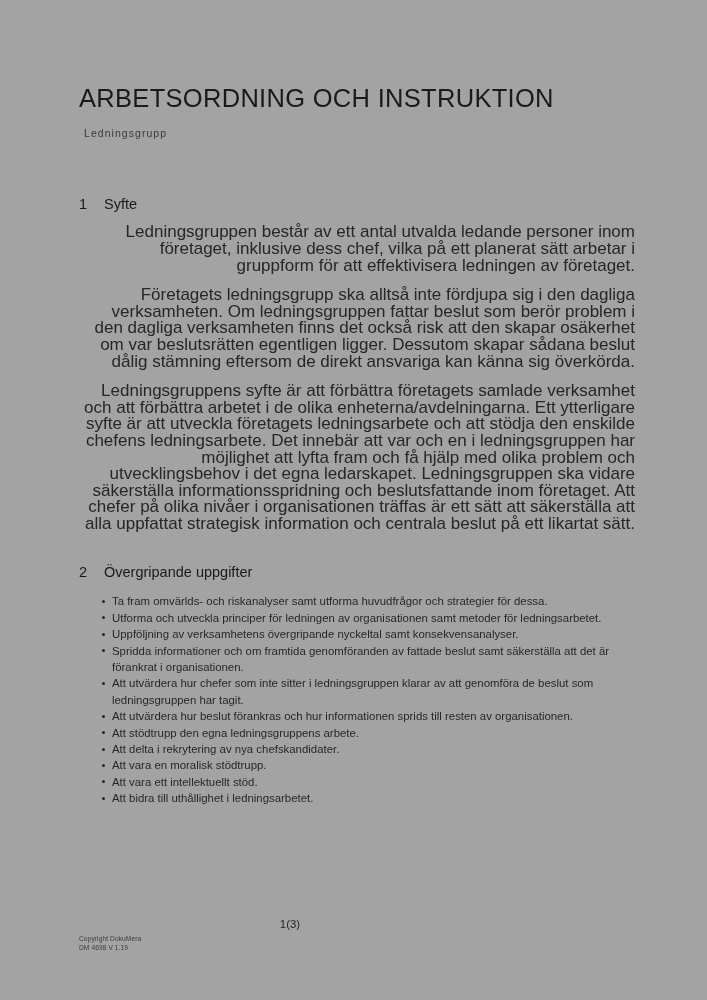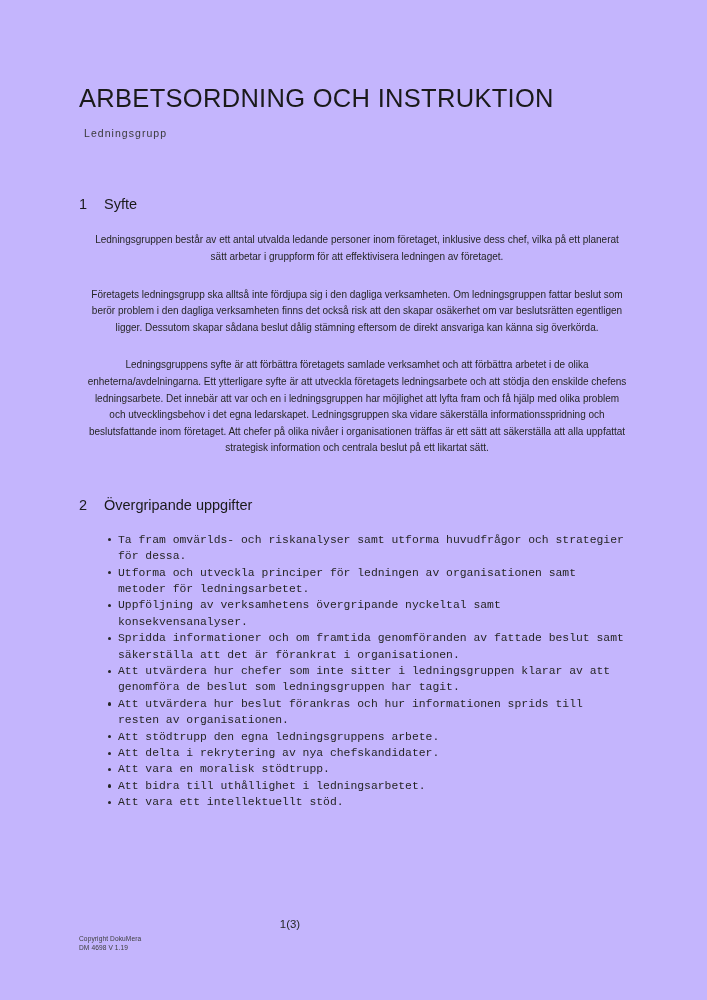--- a/index.html
+++ b/index.html
@@ -9,21 +9,21 @@
   }
   body {
     font-family: "Liberation Sans", sans-serif;
     color: #1a1a1a;
     -webkit-font-smoothing: antialiased;
   }
   .page {
     position: relative;
     width: 707px;
     height: 1000px;
-    background: #c4b5fd;
+    background: #a3a3a3;
     overflow: hidden;
     box-sizing: border-box;
   }
   .content {
     position: absolute;
     left: 79px;
     top: 0;
     width: 556px;
   }
 
@@ -67,35 +67,34 @@
     display: inline-block;
     width: 25px;
     flex: 0 0 25px;
   }
   .section-heading .ttl {
     display: inline-block;
   }
 
   
   .para {
-    margin: 8px;
+    margin: 0;
     padding-top: 13px;
-    font-size: 10px;
+    font-size: 17px;
     line-height: 16.6px;
     color: #262626;
-    text-align: center;
+    text-align: right;
   }
   .para.first { padding-top: 11px; }
 
   
   .bullets {
     list-style: none;
-    margin: 8px;
+    margin: 2px;
     padding: 9px 0 0 0;
-    font-family: Liberation Mono, monospace;
   }
   .bullets li {
     position: relative;
     padding-left: 31px;
     margin: 0;
     font-size: 11.4px;
     line-height: 16.4px;
     color: #262626;
   }
   .bullets li::before {
@@ -161,22 +160,22 @@
       <ul class="bullets">
         <li>Ta fram omvärlds- och riskanalyser samt utforma huvudfrågor och strategier för dessa.</li>
         <li>Utforma och utveckla principer för ledningen av organisationen samt metoder för ledningsarbetet.</li>
         <li>Uppföljning av verksamhetens övergripande nyckeltal samt konsekvensanalyser.</li>
         <li>Spridda informationer och om framtida genomföranden av fattade beslut samt säkerställa att det är förankrat i organisationen.</li>
         <li>Att utvärdera hur chefer som inte sitter i ledningsgruppen klarar av att genomföra de beslut som ledningsgruppen har tagit.</li>
         <li>Att utvärdera hur beslut förankras och hur informationen sprids till resten av organisationen.</li>
         <li>Att stödtrupp den egna ledningsgruppens arbete.</li>
         <li>Att delta i rekrytering av nya chefskandidater.</li>
         <li>Att vara en moralisk stödtrupp.</li>
+        <li>Att vara ett intellektuellt stöd.</li>
         <li>Att bidra till uthållighet i ledningsarbetet.</li>
-        <li>Att vara ett intellektuellt stöd.</li>
       </ul>
     </div>
 
   </div>
 
   <div class="page-number">1(3)</div>
 
   <div class="footer-meta">
     <div>Copyright DokuMera</div>
     <div>DM 4698 V 1.19</div>

